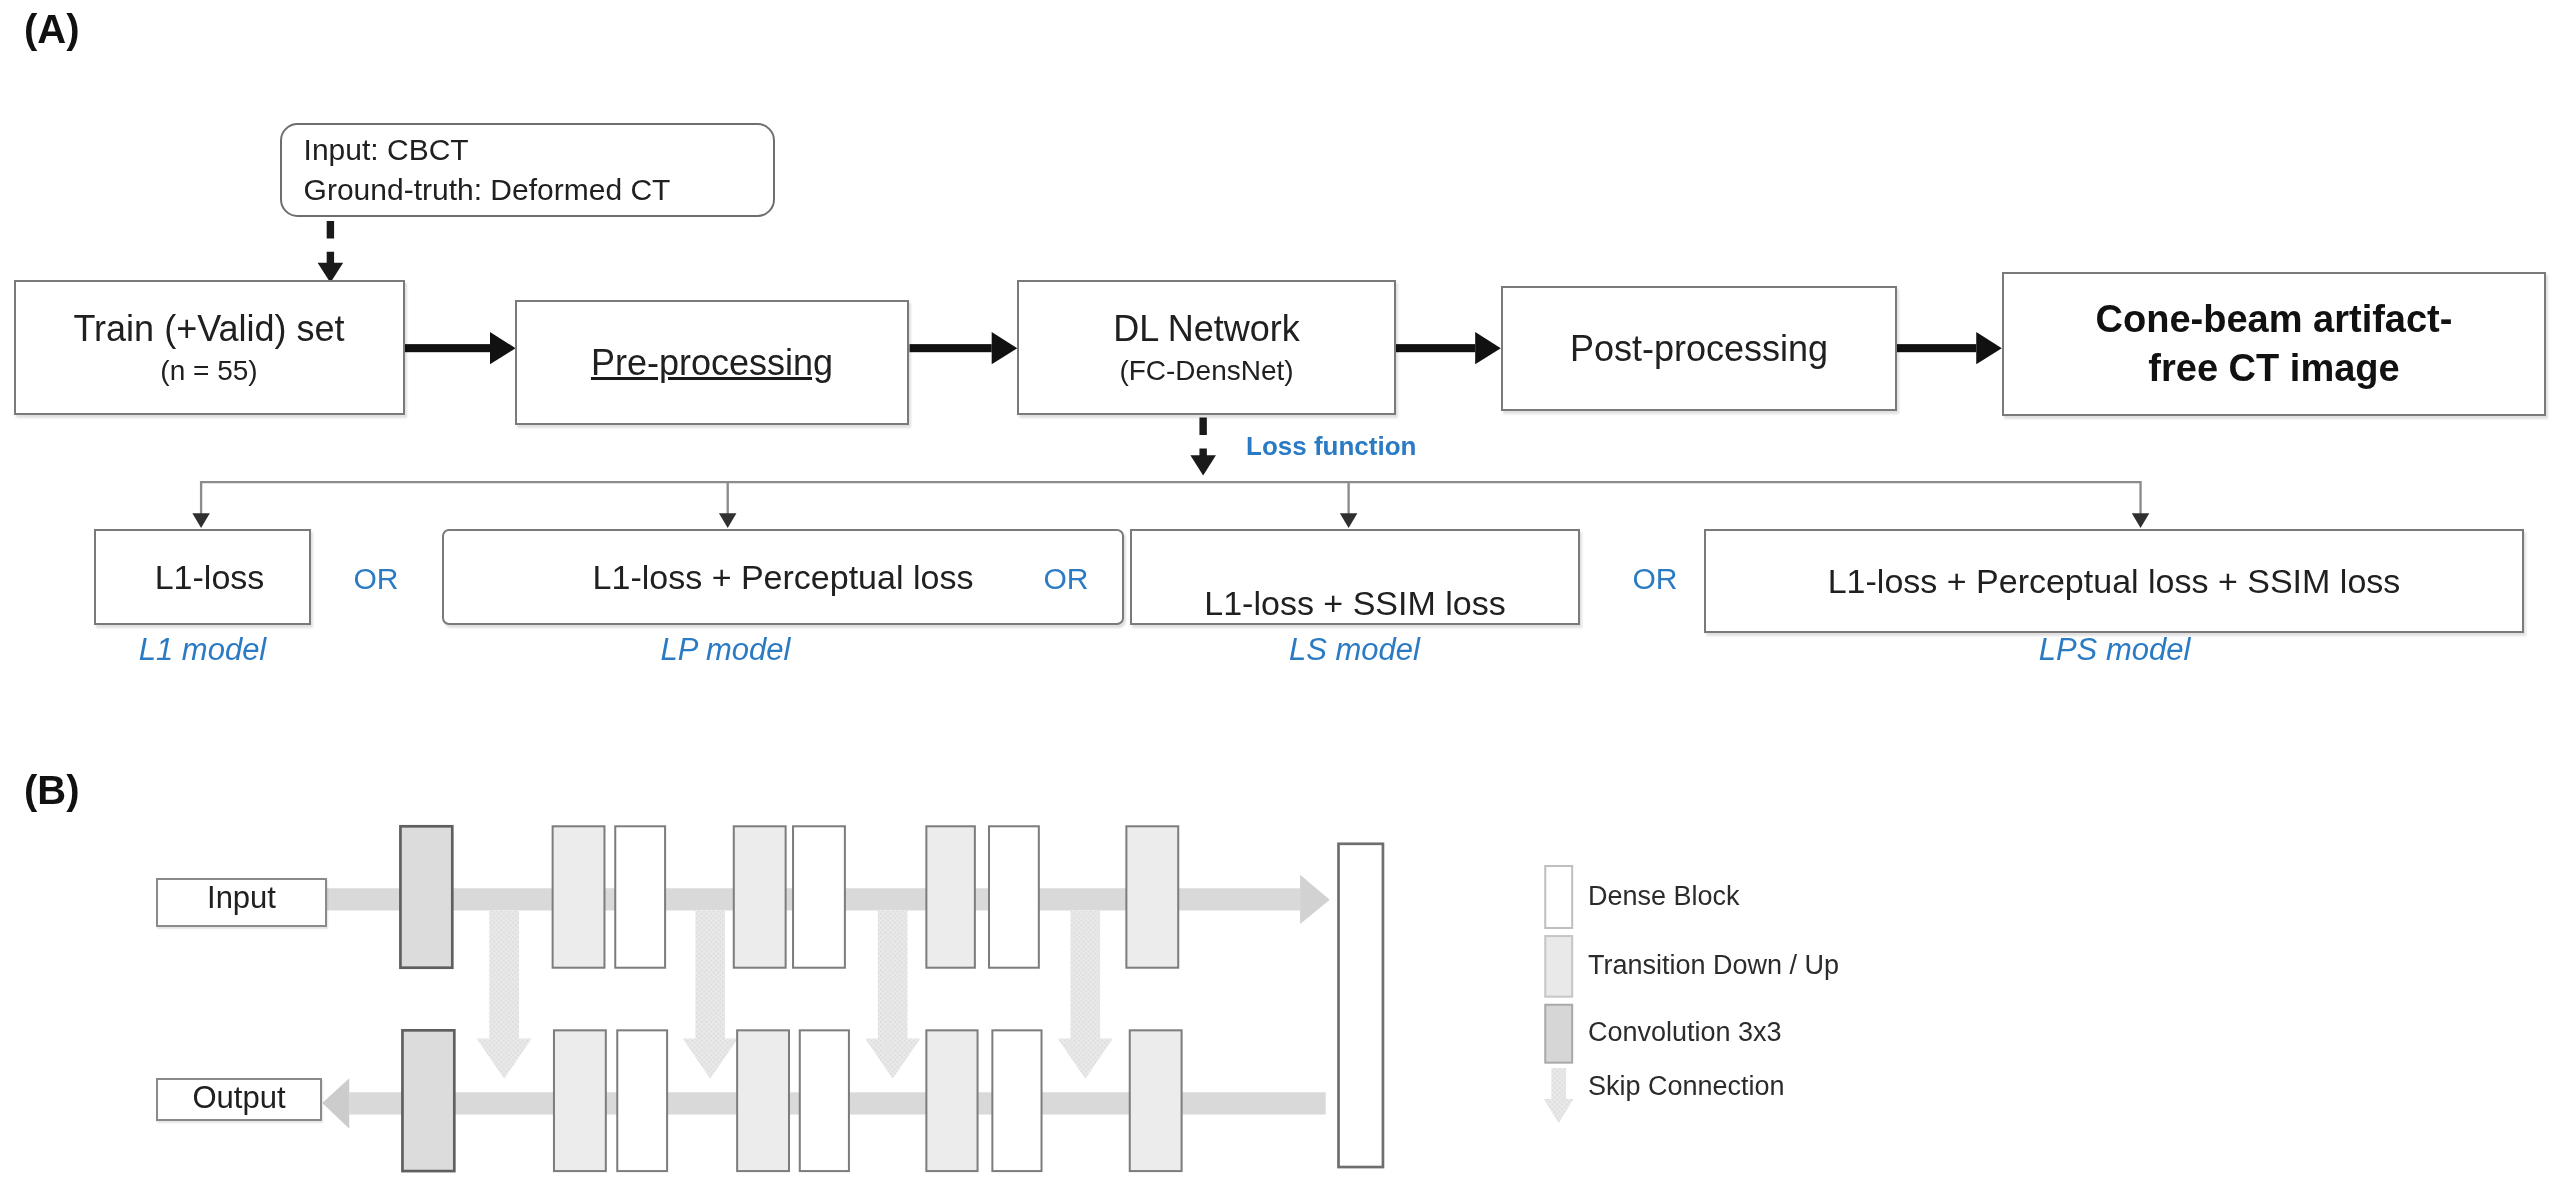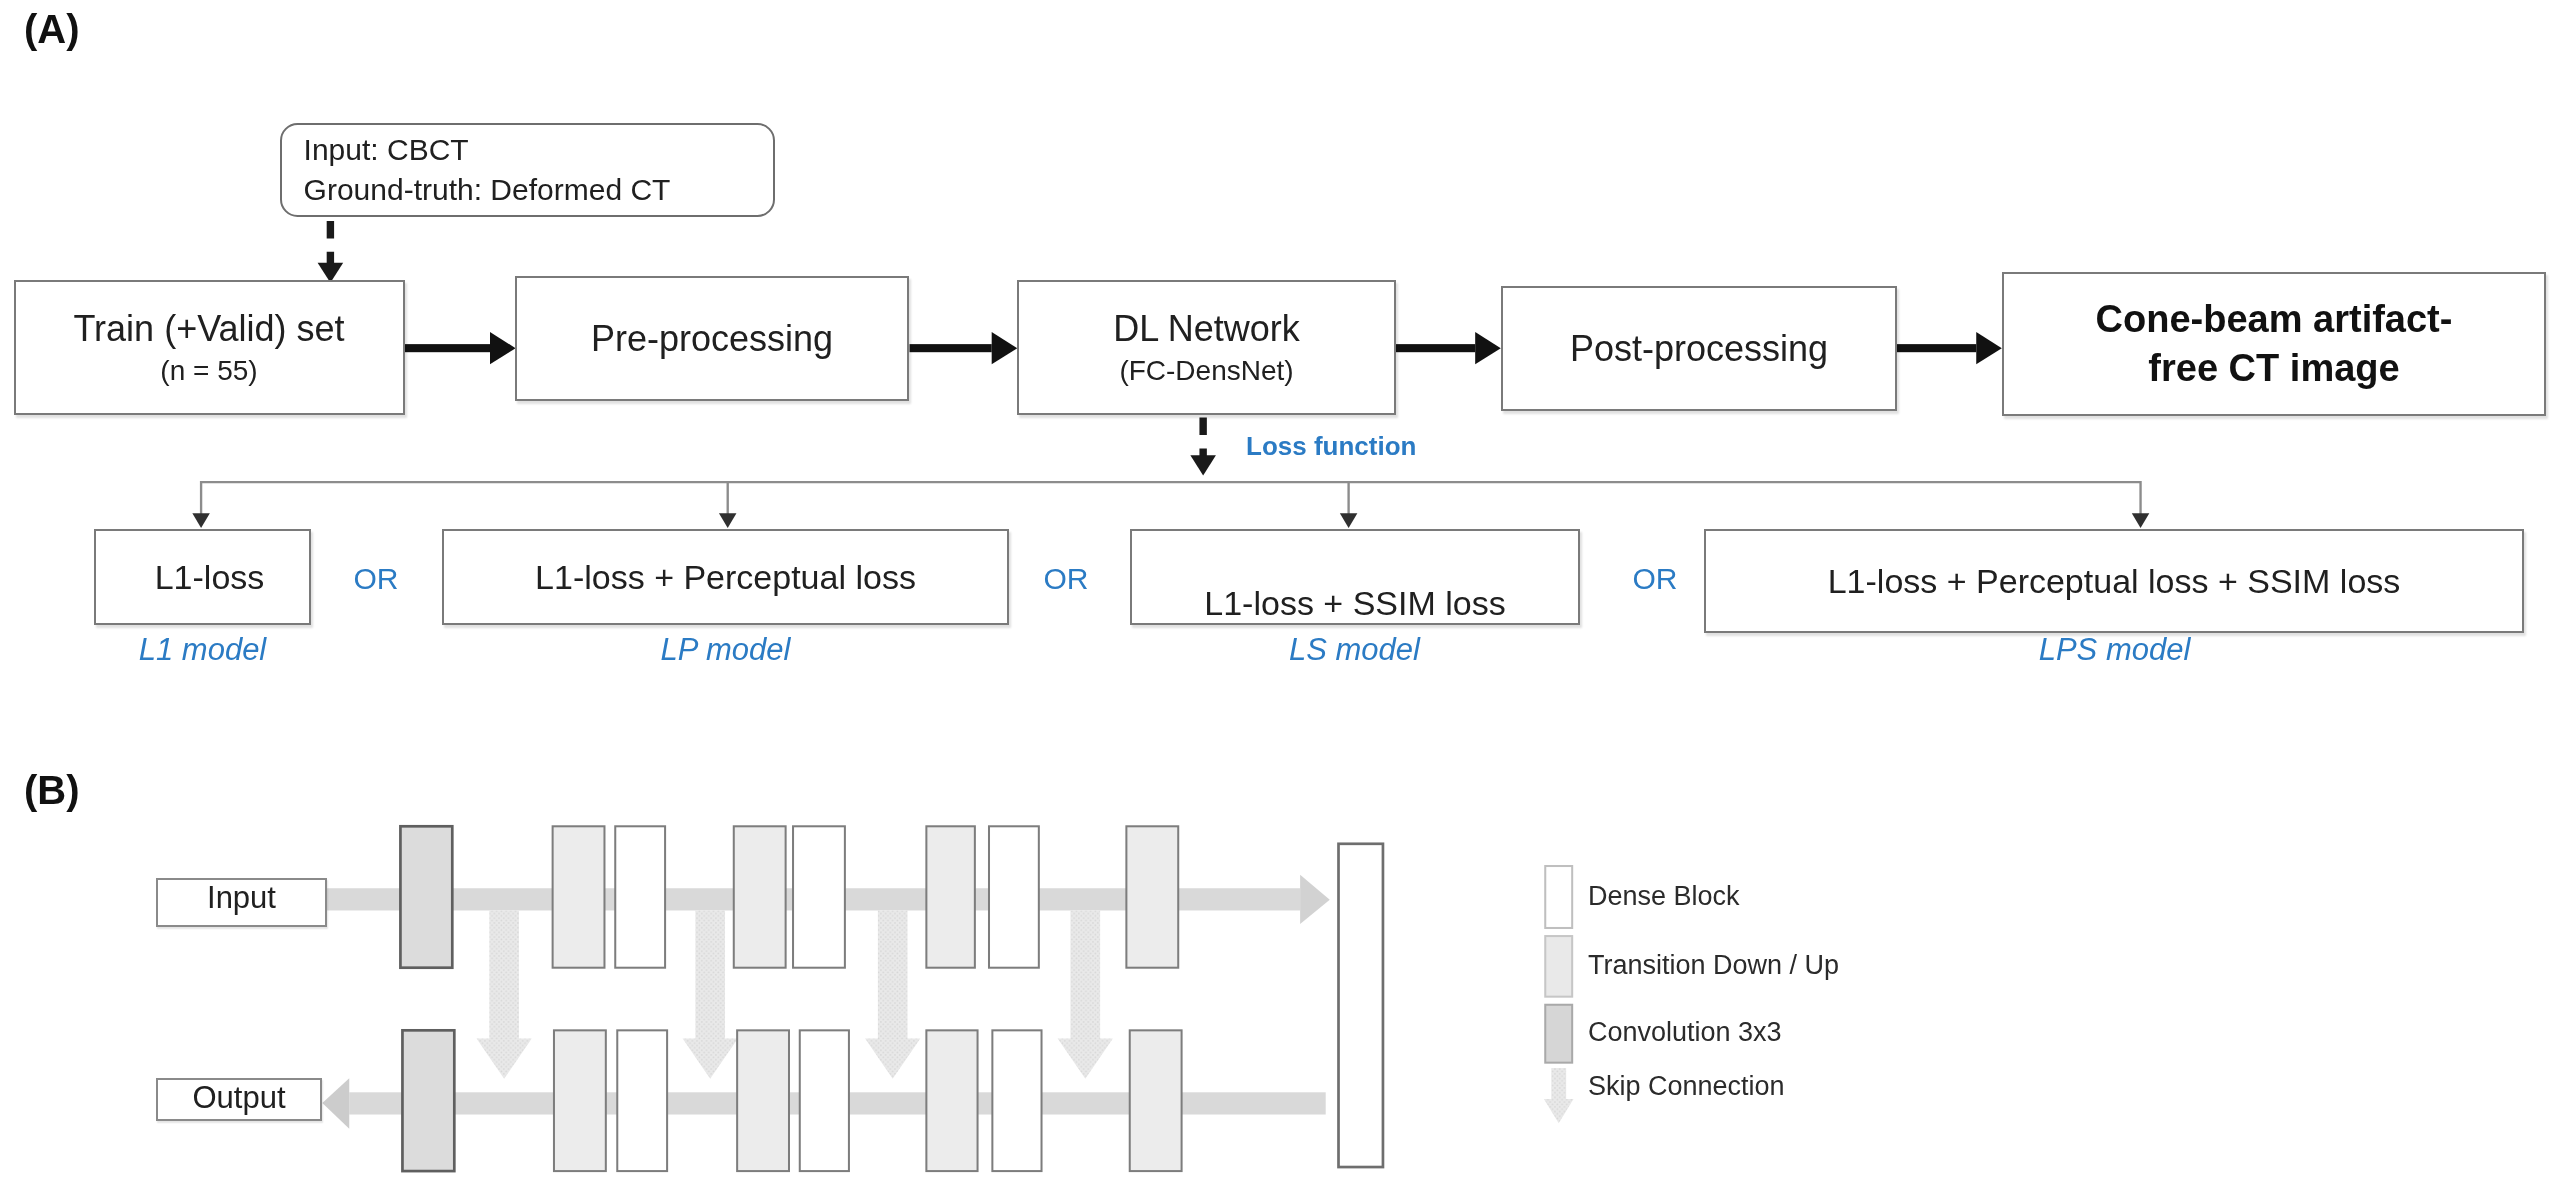--- a/index.html
+++ b/index.html
@@ -155,21 +155,21 @@
   <div class="abs note-box" style="left:280px;top:123px;width:495px;height:94px;">
     <div>Input: CBCT</div>
     <div>Ground-truth: Deformed CT</div>
   </div>
 
   <div class="abs flow-box" style="left:13.5px;top:280px;width:391px;height:135px;">
     <div class="flow-title">Train (+Valid) set</div>
     <div class="flow-sub">(n = 55)</div>
   </div>
 
-  <div class="abs flow-box" style="left:515px;top:276px;width:394px;height:125px;">
+  <div class="abs flow-box" style="left:515px;top:300px;width:394px;height:125px;text-decoration:underline;">
     <div class="flow-title">Pre-processing</div>
   </div>
 
   <div class="abs flow-box" style="left:1017px;top:280px;width:379px;height:135px;">
     <div class="flow-title">DL Network</div>
     <div class="flow-sub">(FC-DensNet)</div>
   </div>
 
   <div class="abs flow-box" style="left:1501px;top:286px;width:396px;height:125px;">
     <div class="flow-title">Post-processing</div>
@@ -178,21 +178,21 @@
   <div class="abs flow-box" style="left:2002px;top:272px;width:544px;height:144px;">
     <div class="flow-title-bold">Cone-beam artifact-</div>
     <div class="flow-title-bold">free CT image</div>
   </div>
 
   <div class="abs blue loss-fn-label" style="left:1246px;top:431px;">Loss function</div>
 
   <div class="abs loss-box" style="left:94px;top:529px;width:217px;height:96px;padding-left:14px;">
     <span>L1-loss</span>
   </div>
-  <div class="abs loss-box" style="left:442px;top:529px;width:567px;height:96px;">
+  <div class="abs loss-box" style="left:442px;top:529px;width:682px;height:96px;border-radius:7px;">
     <span>L1-loss + Perceptual loss</span>
   </div>
   <div class="abs loss-box" style="left:1130px;top:529px;width:450px;height:96px;align-items:flex-end;">
     <span>L1-loss + SSIM loss</span>
   </div>
   <div class="abs loss-box" style="left:1704px;top:529px;width:820px;height:104px;">
     <span>L1-loss + Perceptual loss + SSIM loss</span>
   </div>
 
   <div class="abs blue or-label" style="left:349px;top:562px;">OR</div>

